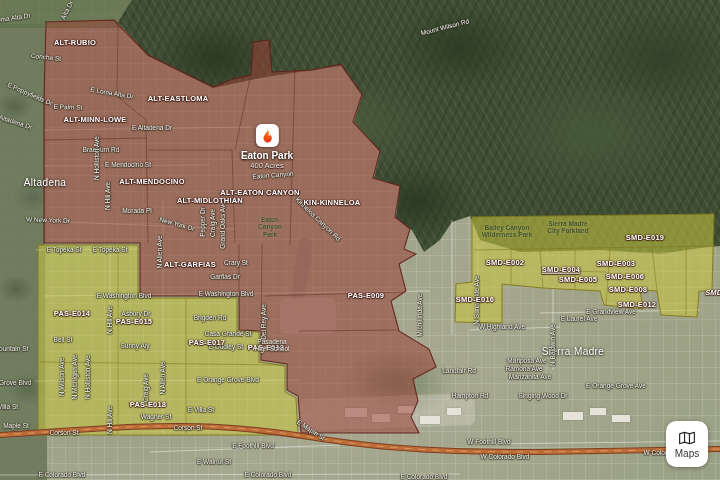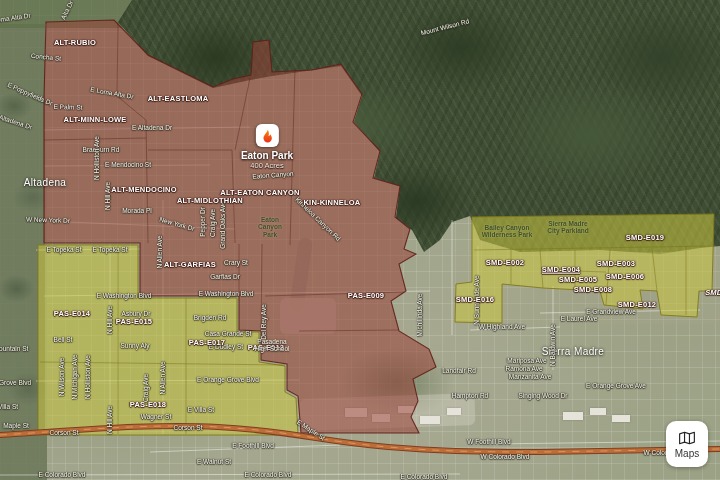--- a/index.html
+++ b/index.html
@@ -244,38 +244,38 @@
       <div class="lbl street" style="left: 88px; top: 377px; transform: translate(-50%, -50%) rotate(-90deg);">N Holliston Ave</div>
       <div class="lbl street" style="left: 146px; top: 388px; transform: translate(-50%, -50%) rotate(-90deg);">Craig Ave</div>
       <div class="lbl street" style="left: 163px; top: 378px; transform: translate(-50%, -50%) rotate(-90deg);">N Allen Ave</div>
       <div class="lbl street" style="left: 264px; top: 322px; transform: translate(-50%, -50%) rotate(-90deg);">Del Rey Ave</div>
       <div class="lbl street" style="left: 420px; top: 315px; transform: translate(-50%, -50%) rotate(-90deg);">Michillinda Ave</div>
       <div class="lbl street" style="left: 477px; top: 300px; transform: translate(-50%, -50%) rotate(-90deg);">N Sunnyside Ave</div>
       <div class="lbl street" style="left: 553px; top: 345px; transform: translate(-50%, -50%) rotate(-90deg);">N Baldwin Ave</div>
       <div class="lbl zone" style="left: 75px; top: 43px;">ALT-RUBIO</div>
       <div class="lbl zone" style="left: 178px; top: 99px;">ALT-EASTLOMA</div>
       <div class="lbl zone" style="left: 95px; top: 120px;">ALT-MINN-LOWE</div>
-      <div class="lbl zone" style="left: 144px; top: 182px; margin-top: 8px;">ALT-MENDOCINO</div>
+      <div class="lbl zone" style="left: 152px; top: 182px;">ALT-MENDOCINO</div>
       <div class="lbl zone" style="left: 210px; top: 201px;">ALT-MIDLOTHIAN</div>
       <div class="lbl zone" style="left: 260px; top: 193px;">ALT-EATON CANYON</div>
       <div class="lbl zone" style="left: 332px; top: 203px;">KIN-KINNELOA</div>
       <div class="lbl zone" style="left: 190px; top: 265px;">ALT-GARFIAS</div>
       <div class="lbl zone" style="left: 366px; top: 296px;">PAS-E009</div>
       <div class="lbl zone" style="left: 266px; top: 348px;">PAS-E013</div>
       <div class="lbl zone" style="left: 72px; top: 314px;">PAS-E014</div>
       <div class="lbl zone" style="left: 134px; top: 322px;">PAS-E015</div>
       <div class="lbl zone" style="left: 207px; top: 343px;">PAS-E017</div>
       <div class="lbl zone" style="left: 148px; top: 405px;">PAS-E018</div>
       <div class="lbl zone" style="left: 645px; top: 238px;">SMD-E019</div>
       <div class="lbl zone" style="left: 505px; top: 263px;">SMD-E002</div>
       <div class="lbl zone" style="left: 561px; top: 270px; text-decoration: underline;">SMD-E004</div>
       <div class="lbl zone" style="left: 616px; top: 264px;">SMD-E003</div>
       <div class="lbl zone" style="left: 625px; top: 277px;">SMD-E006</div>
       <div class="lbl zone" style="left: 578px; top: 280px;">SMD-E005</div>
-      <div class="lbl zone" style="left: 593px; top: 290px;">SMD-E008</div>
+      <div class="lbl zone" style="left: 628px; top: 290px;">SMD-E008</div>
       <div class="lbl zone" style="left: 724px; top: 293px; font-style: italic;">SMD-E011</div>
       <div class="lbl zone" style="left: 637px; top: 305px;">SMD-E012</div>
       <div class="lbl zone" style="left: 475px; top: 300px;">SMD-E016</div>
       <div class="lbl park" style="left: 507px; top: 231px;">
         <div>Bailey Canyon</div>
         <div>Wilderness Park</div>
       </div>
       <div class="lbl park" style="left: 568px; top: 227px;">
         <div>Sierra Madre</div>
         <div>City Parkland</div>

